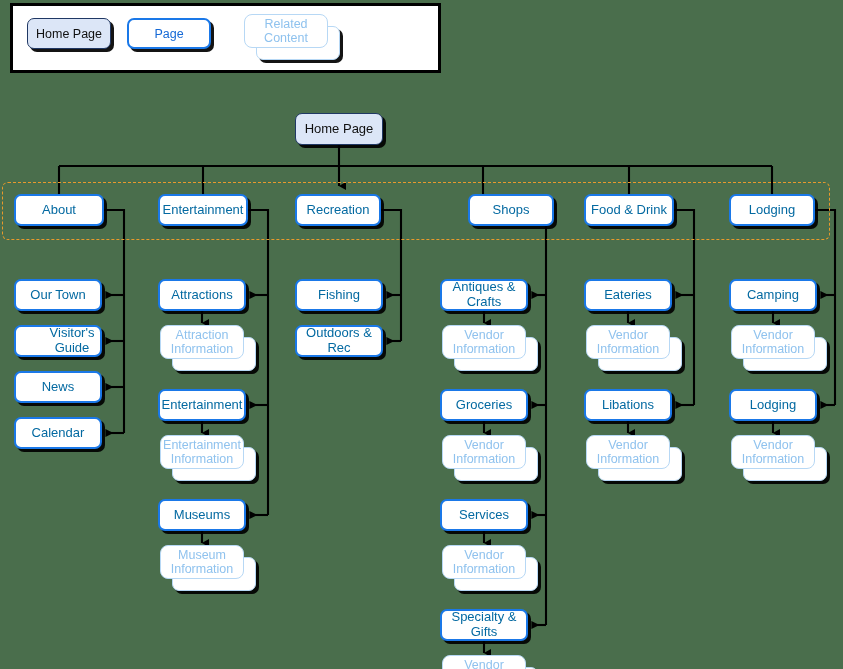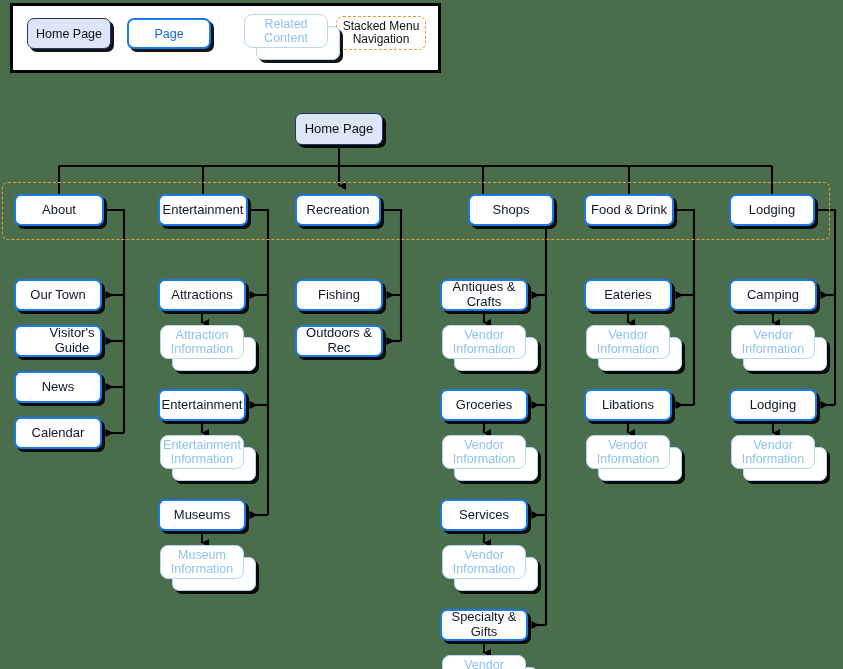--- a/index.html
+++ b/index.html
@@ -51,21 +51,21 @@
     border: 1.6px solid #203864;
     color: #101010;
     font-size: 13px;
     box-shadow: 3px 3px 0 rgba(0,0,0,0.92);
   }
 
   
   .n-page {
     background: #ffffff;
     border: 2.2px solid #1a78e8;
-    color: #0f172a;
+    color: #0369a1;
     font-size: 13px;
     box-shadow: 3px 3px 0 rgba(0,0,0,0.92);
   }
 
   
   .stack {
     position: absolute;
     z-index: 4;
   }
   .stack .sheet-back {
@@ -220,22 +220,20 @@
     <div class="legend-item l-home" style="left:14px; top:12px; width:84px; height:31px;">Home Page</div>
 
     <div class="legend-item l-page" style="left:114px; top:12px; width:84px; height:31px;">Page</div>
 
     <div class="stack" style="left:231px; top:8px; width:96px; height:46px;">
       <div class="sheet-back"></div>
       <div class="sheet-front">Related
 Content</div>
     </div>
 
-    <div class="legend-item l-dashed" style="left:323px; top:10px; width:90px; height:34px;">Stacked Menu
-Navigation</div>
   </div>
 
   <div id="menu-group"></div>
 
   <div class="node n-home" style="left:295px; top:113px; width:88px; height:32px;">Home Page</div>
 
   <div id="nodes">
       <div class="node n-page" style="left: 14px; top: 194px; width: 90px; height: 32px;">About</div>
       <div class="node n-page" style="left: 14px; top: 279px; width: 88px; height: 32px;">Our Town</div>
       <div class="node n-page" style="left: 14px; top: 325px; width: 88px; height: 32px; padding-left: 28px;">Visitor's Guide</div>

